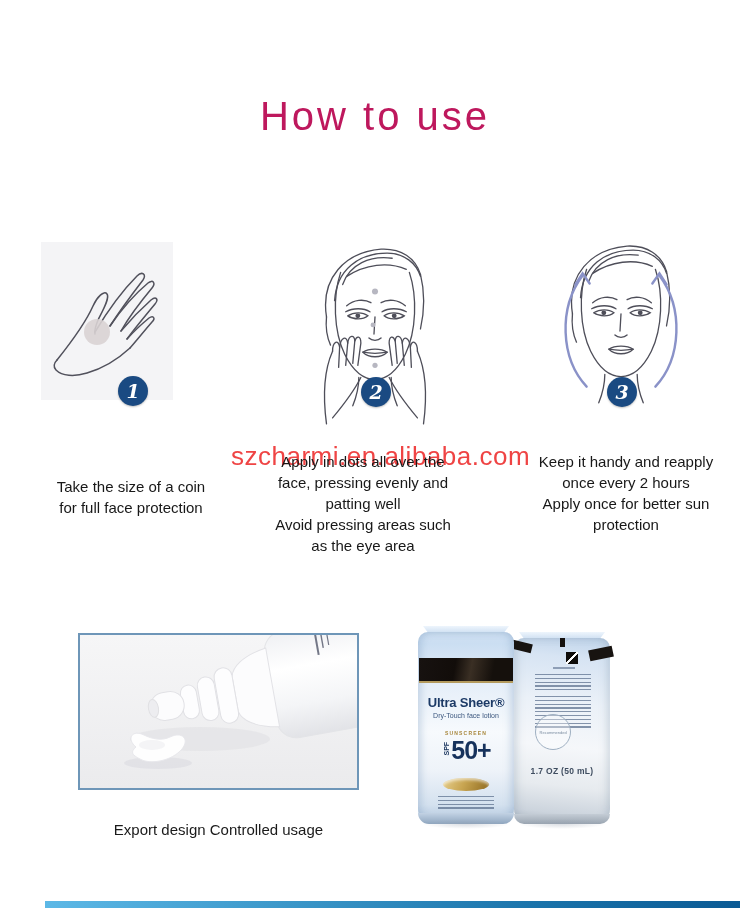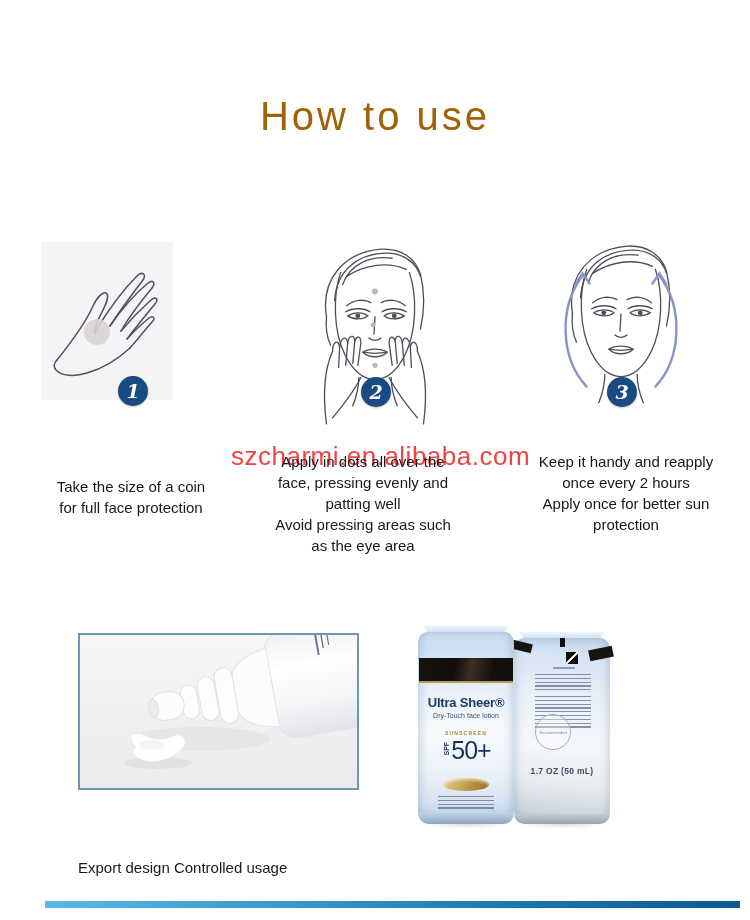--- a/index.html
+++ b/index.html
@@ -1,21 +1,21 @@
 <!DOCTYPE html>
 <html><head>
 <meta charset="utf-8">
 <style>
   html,body{margin:0;padding:0;background:#ffffff;}
   .page{position:relative;width:750px;height:920px;background:#ffffff;overflow:hidden;
         font-family:"Liberation Sans",sans-serif;color:#161616;}
 
   
   .title{position:absolute;top:94px;left:0;width:100%;margin:0;text-align:center;
-         font-size:40px;font-weight:500;letter-spacing:3px;color:#a16207;}
+         font-size:40px;font-weight:500;letter-spacing:3px;color:#be185d;}
 
   
   .watermark{position:absolute;top:441px;left:231px;font-size:26px;color:#ef4444;
              letter-spacing:.5px;z-index:1;white-space:nowrap;}
 
   
   .step1-box{position:absolute;left:41px;top:242px;width:132px;height:158px;background:#f4f4f6;}
   .art{position:absolute;}
   .art svg{display:block;}
   .step2-art{left:286px;top:236px;width:178px;height:192px;}
@@ -33,21 +33,21 @@
   
   .step-text{position:absolute;top:451px;text-align:center;font-size:15px;line-height:21px;
              color:#181818;z-index:2;}
   .t1{left:25px;width:212px;margin-top:25px;}
   .t2{left:240px;width:246px;text-align:center;}
   .t3{left:505px;width:242px;}
 
   
   .photo-box{position:absolute;left:78px;top:633px;width:281px;height:157px;box-sizing:border-box;
              border:2px solid #6e96b8;background:#f4f4f5;overflow:hidden;}
-  .caption{position:absolute;left:78px;top:821px;width:281px;font-size:15px;color:#1a1a1a;margin-top:38px;}
+  .caption{position:absolute;left:78px;top:821px;width:281px;text-align:center;font-size:15px;color:#1a1a1a;}
 
   
   .product-shot{position:absolute;left:410px;top:618px;width:225px;height:215px;}
   .tube{position:absolute;}
   .tube-front{left:8px;top:8px;width:96px;height:198px;z-index:2;}
   .tube-back{left:104px;top:14px;width:96px;height:192px;z-index:1;}
   .tube-body{position:absolute;left:0;right:0;top:6px;bottom:0;border-radius:10px 10px 15px 15px;}
   .tf-bodybg{background:linear-gradient(180deg,#cfe0f2 0%,#cbdef2 6%,#e6eff9 28%,#f7fafd 52%,
              #eef3f9 72%,#d4e1ef 90%,#abc2da 100%);
              box-shadow:inset 4px 0 7px rgba(120,150,185,.28),inset -4px 0 7px rgba(120,150,185,.28);}
@@ -60,21 +60,21 @@
   .tf-band{position:absolute;top:26px;left:1px;right:1px;height:23px;
            background:linear-gradient(100deg,#171210 0%,#120d0a 38%,#3a2f24 55%,#15100c 78%);
            border-bottom:2px solid #b49b5e;}
   .tf-brand{position:absolute;top:63px;left:0;width:100%;text-align:center;
             font-size:13px;font-weight:bold;color:#1c3a66;letter-spacing:-.2px;}
   .tf-sub{position:absolute;top:80px;left:0;width:100%;text-align:center;font-size:7px;color:#3b567e;}
   .tf-cat{position:absolute;top:98px;left:0;width:100%;text-align:center;
           font-size:5px;font-weight:bold;color:#a8873c;letter-spacing:1.2px;}
   .tf-spfrow{position:absolute;top:104px;left:0;width:100%;display:flex;align-items:center;justify-content:center;}
   .tf-spf{font-size:7px;font-weight:bold;color:#16325c;transform:rotate(-90deg);width:10px;}
-  .tf-50{font-size:25px;font-weight:normal;color:#16325c;letter-spacing:-1px;}
+  .tf-50{font-size:25px;font-weight:bold;color:#16325c;letter-spacing:-1px;}
   .tf-helio{position:absolute;top:146px;left:50%;margin-left:-23px;width:46px;height:13px;border-radius:50%;
             background:linear-gradient(115deg,#e7cf8e 0%,#c8a551 45%,#8f6a1f 100%);
             box-shadow:inset 0 2px 3px rgba(255,255,255,.6);}
   .micro-lines{background-image:repeating-linear-gradient(to bottom,rgba(90,110,140,.72) 0 1.3px,transparent 1.3px 3.8px);}
   .tf-lines{position:absolute;top:164px;left:50%;margin-left:-28px;width:56px;height:15px;}
   .tf-cap{position:absolute;left:0;right:0;bottom:0;height:11px;border-radius:0 0 15px 15px;
           background:linear-gradient(#c2d2e4,#8fa6bf);}
   .tb-seal{position:absolute;top:0;left:50%;margin-left:-2px;width:5px;height:9px;background:#14100d;}
   .tb-blackL{position:absolute;top:4px;left:-2px;width:20px;height:9px;background:#171310;transform:rotate(14deg);}
   .tb-blackR{position:absolute;top:10px;right:-3px;width:24px;height:11px;background:#171310;transform:rotate(-12deg);}

